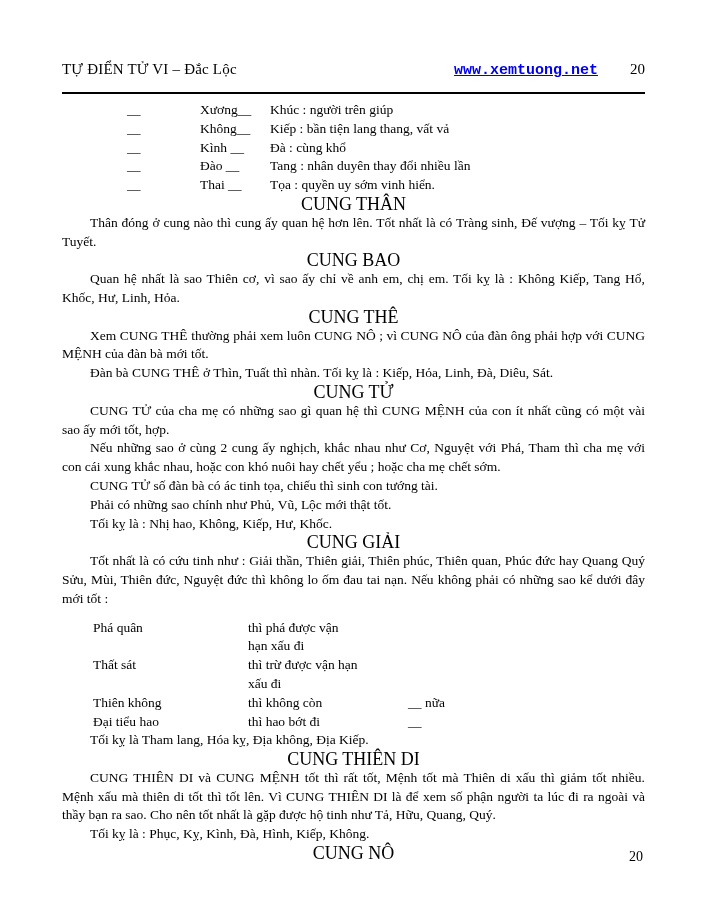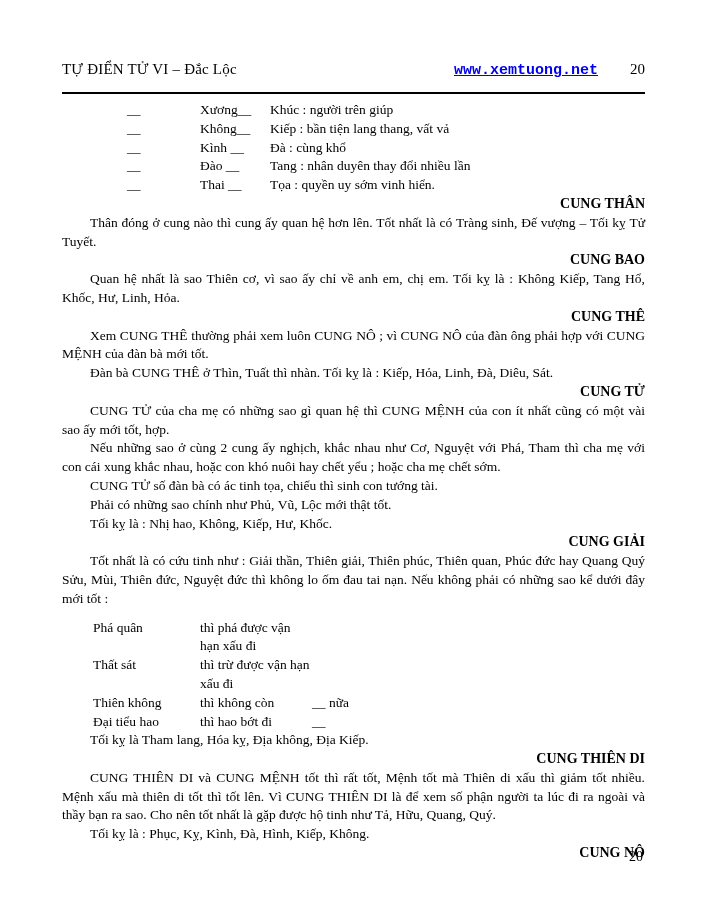--- a/index.html
+++ b/index.html
@@ -22,26 +22,26 @@
     font-family: Liberation Mono, monospace;
     font-weight: bold;
     text-decoration: underline;
     color: #0000ee;
     font-size: 15px;
     cursor: pointer;
   }
   .header .hpage { margin-left: 32px; }
   .rule { border-top: 2px solid #000; margin-top: 13px; }
   .content { font-size: 13.5px; line-height: 18.8px; text-align: justify; }
-  h2 { font-size: 14px; font-weight: bold; text-align: right; line-height: 18.8px; }
+  h2 { font-size: 18px; font-weight: normal; text-align: center; line-height: 18.8px; }
   .content p { text-indent: 28px; }
   .star-list { margin-top: 7px; }
   .srow { display: grid; grid-template-columns: 73px 70px 1fr; padding-left: 65px; text-align: left; }
   .remedy { margin-top: 10px; }
-  .rrow { display: grid; grid-template-columns: 107px 112px 1fr; padding-left: 31px; text-align: left; }
+  .rrow { display: grid; grid-template-columns: 107px 112px 1fr; padding-left: 31px; text-align: left; gap: 48px; }
   .pagenum { position: absolute; right: 62px; top: 849px; font-size: 14px; }
 </style>
 </head>
 <body>
 
 <div class="page">
 
   <div class="header">
     <span class="title">TỰ ĐIỂN TỬ VI – Đắc Lộc</span>
     <a class="website">www.xemtuong.net</a>

